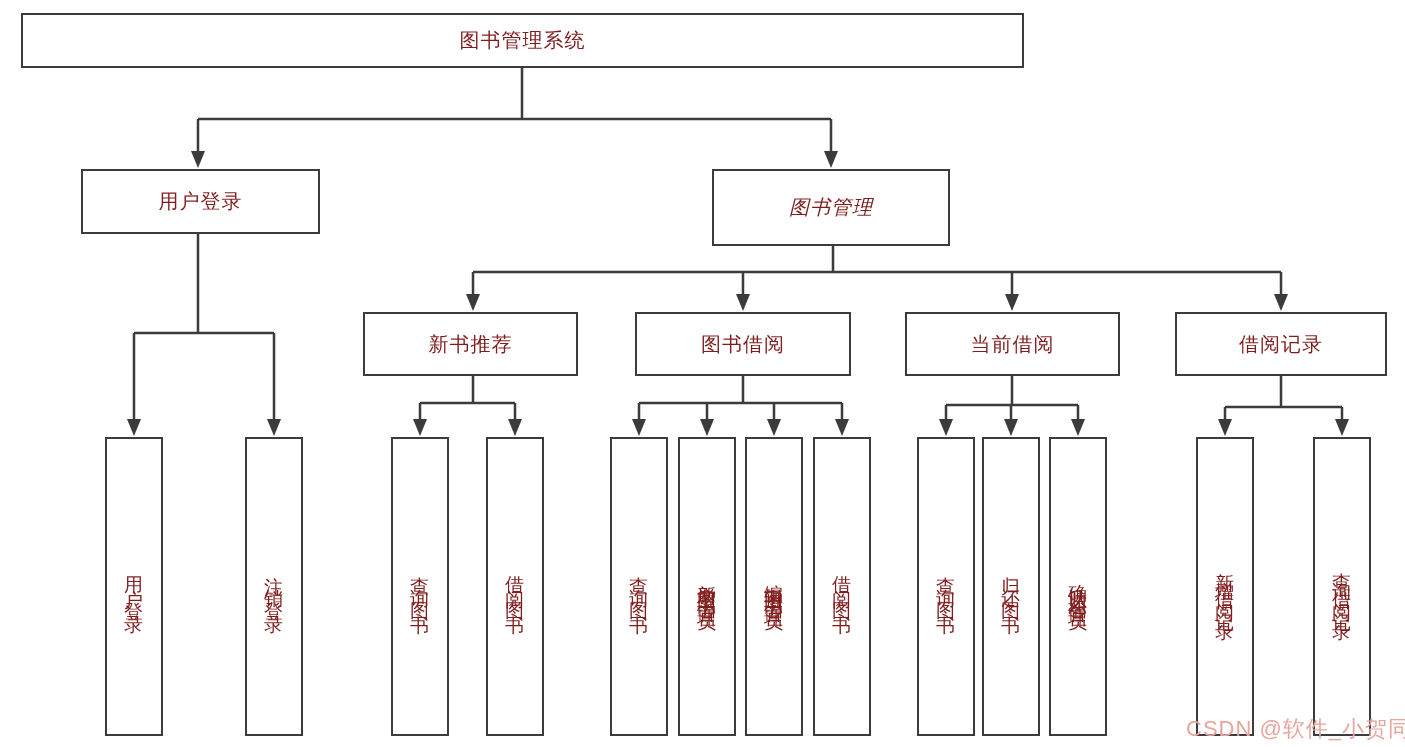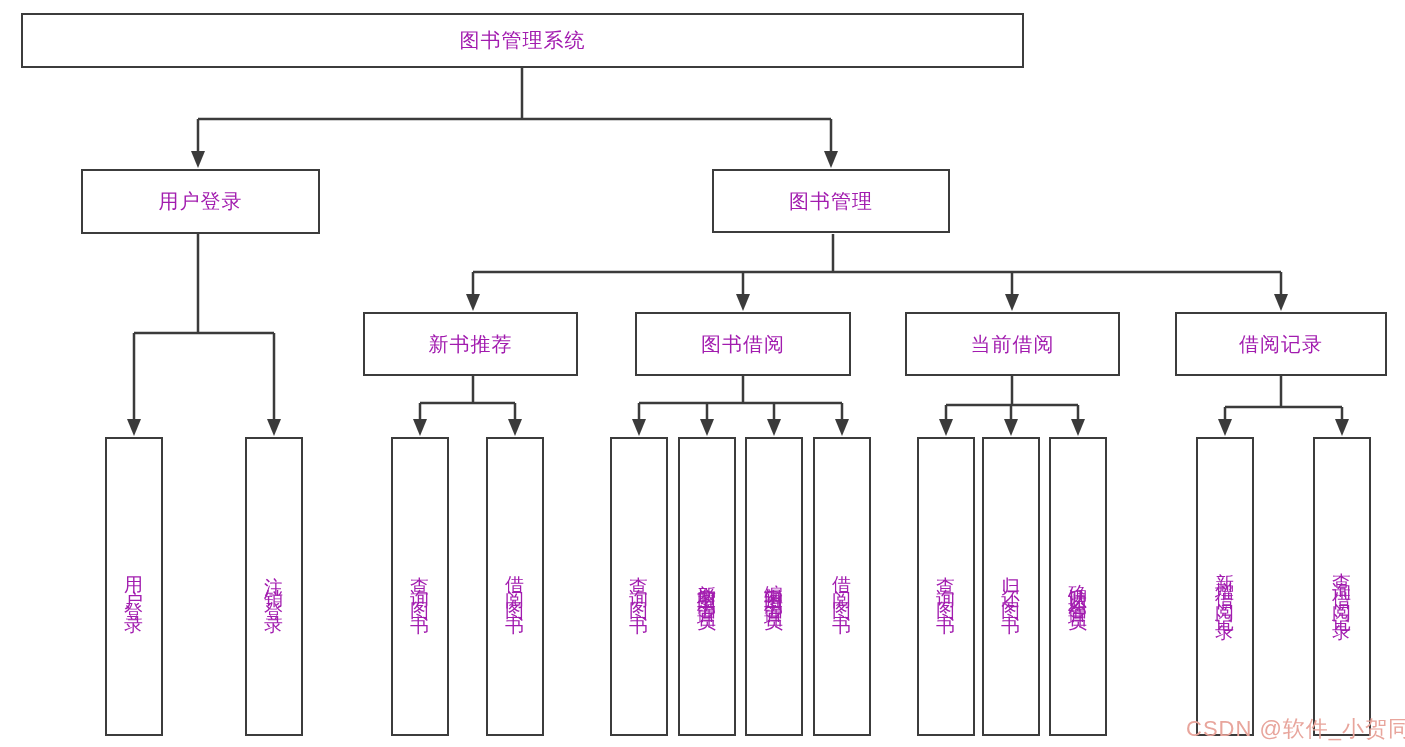--- a/index.html
+++ b/index.html
@@ -4,21 +4,21 @@
 <style>
   html,body{margin:0;padding:0;background:#ffffff;}
   #canvas{
     position:relative;width:1405px;height:747px;background:#ffffff;
     font-family:"Liberation Sans","DejaVu Sans",sans-serif;overflow:hidden;
   }
   #connectors{position:absolute;left:0;top:0;width:1405px;height:747px;}
   .box{
     position:absolute;background:#ffffff;border:2.5px solid #3c3c3c;
     box-sizing:border-box;display:flex;align-items:center;justify-content:center;
-    font-size:20px;color:#a21caf;letter-spacing:1px;white-space:nowrap;
+    font-size:20px;color:#7f1d1d;letter-spacing:1px;white-space:nowrap;
   }
   .leaf{width:58px;top:437px;height:299px;}
   .leaf span{
     writing-mode:vertical-rl;text-orientation:mixed;
     font-size:19px;letter-spacing:13px;line-height:1;
   }
   .leaf.med span{letter-spacing:10px;}
   .leaf.tight span{letter-spacing:4px;}
   #watermark{
     position:absolute;left:1186px;top:714px;font-size:22px;
@@ -59,21 +59,21 @@
       <polygon points="1004,419 1018,419 1011,436"></polygon>
       <polygon points="1071,419 1085,419 1078,436"></polygon>
       <polygon points="1218,419 1232,419 1225,436"></polygon>
       <polygon points="1335,419 1349,419 1342,436"></polygon>
     </g>
   </svg>
 
   <div class="box" style="left:21px;top:13px;width:1003px;height:55px;">图书管理系统</div>
 
   <div class="box" style="left:81px;top:169px;width:239px;height:65px;">用户登录</div>
-  <div class="box" style="left:712px;top:169px;width:238px;height:64px;">图书管理</div>
+  <div class="box" style="left:712px;top:169px;width:238px;height:77px;font-style:italic;">图书管理</div>
 
   <div class="box" style="left:363px;top:312px;width:215px;height:64px;">新书推荐</div>
   <div class="box" style="left:905px;top:312px;width:215px;height:64px;">当前借阅</div>
   <div class="box" style="left:635px;top:312px;width:216px;height:64px;">图书借阅</div>
   <div class="box" style="left:1175px;top:312px;width:212px;height:64px;">借阅记录</div>
 
   <div class="box leaf" style="left:105px;">
     <span>用户登录</span>
   </div>
   <div class="box leaf" style="left:245px;">

